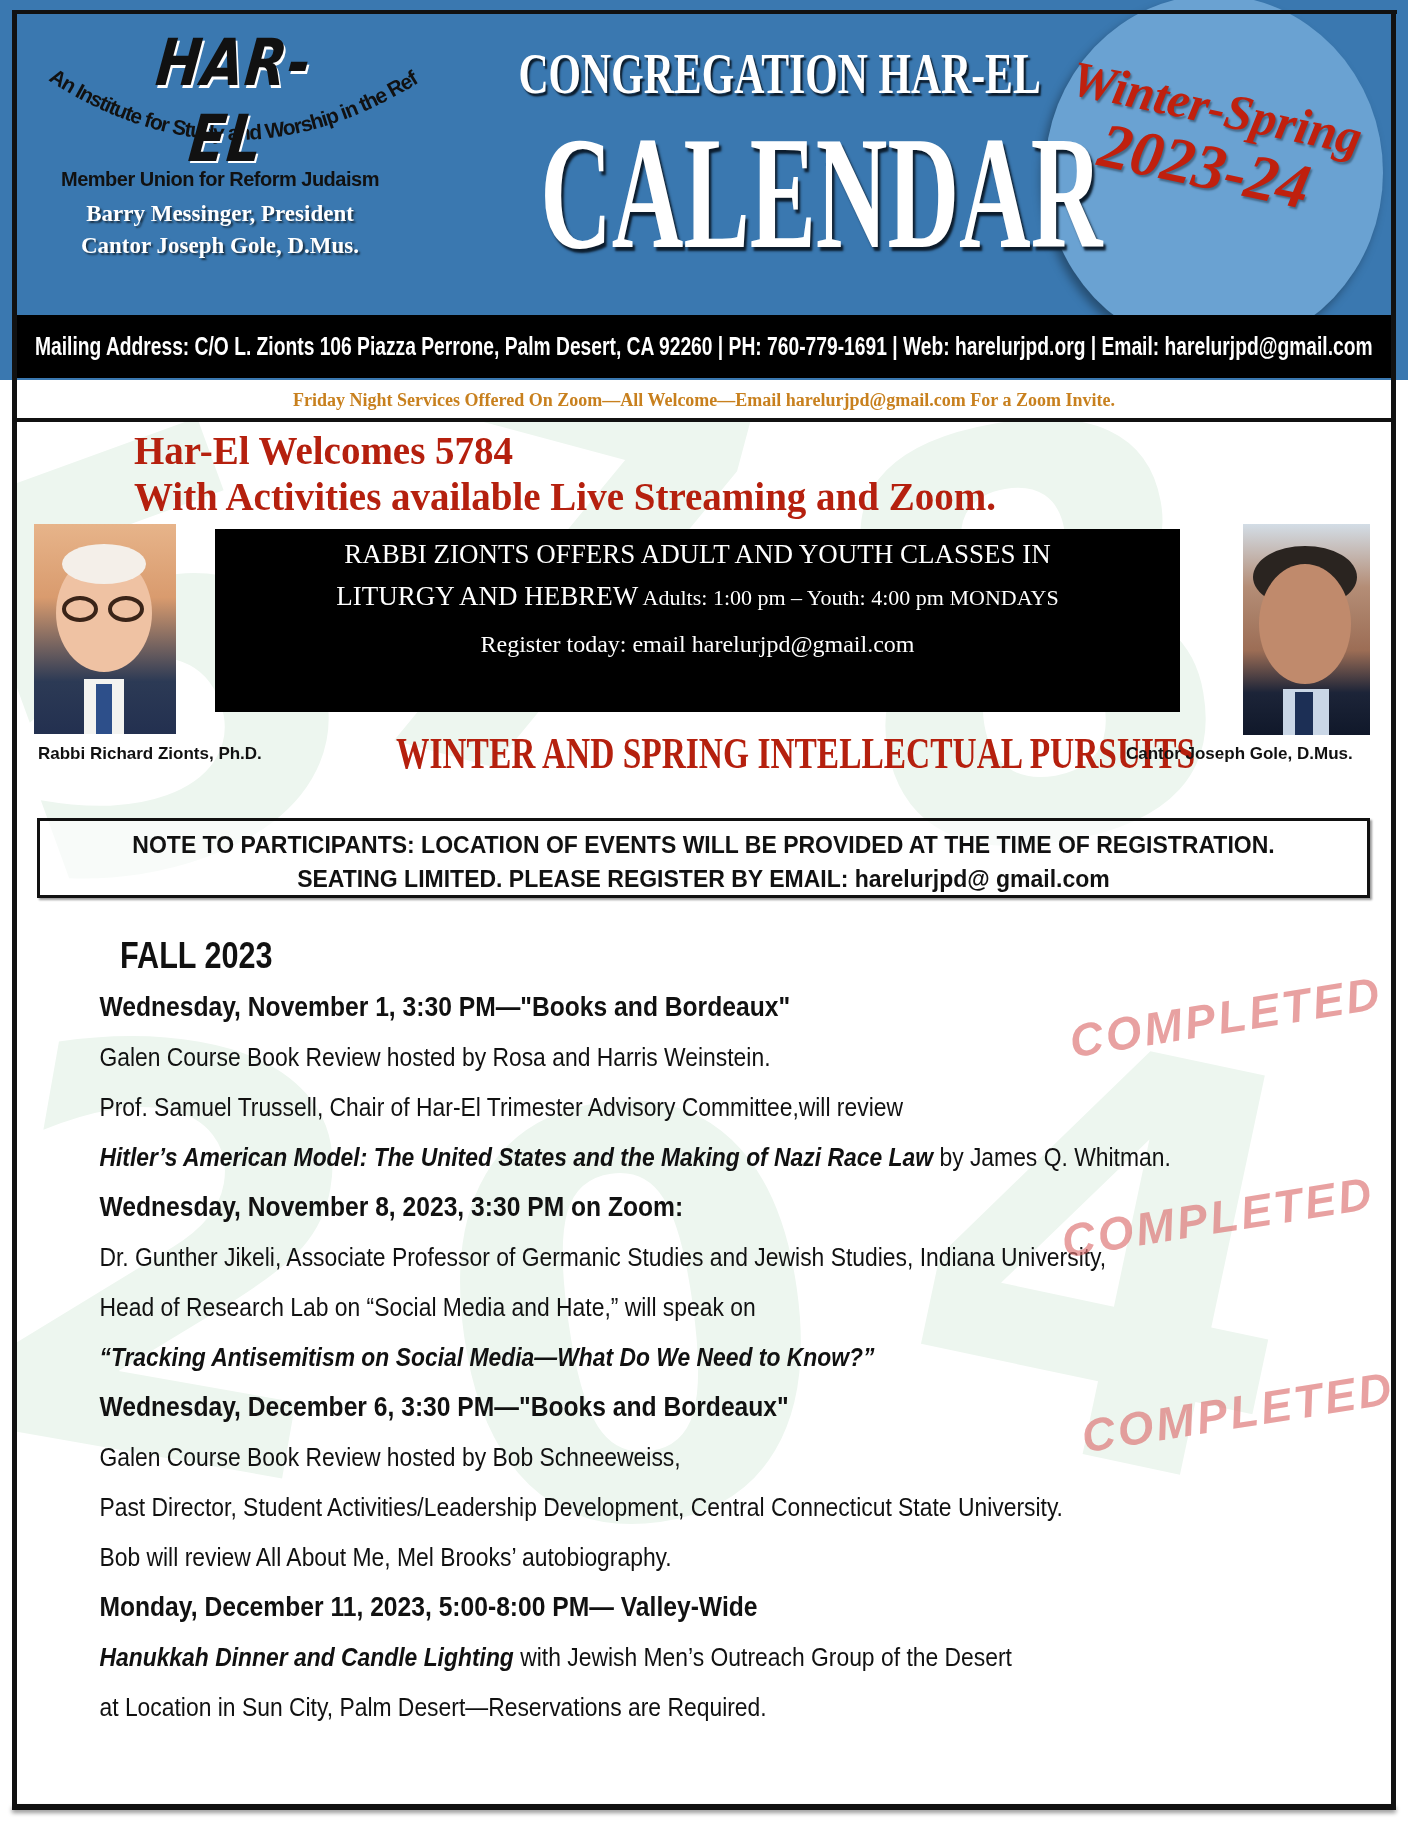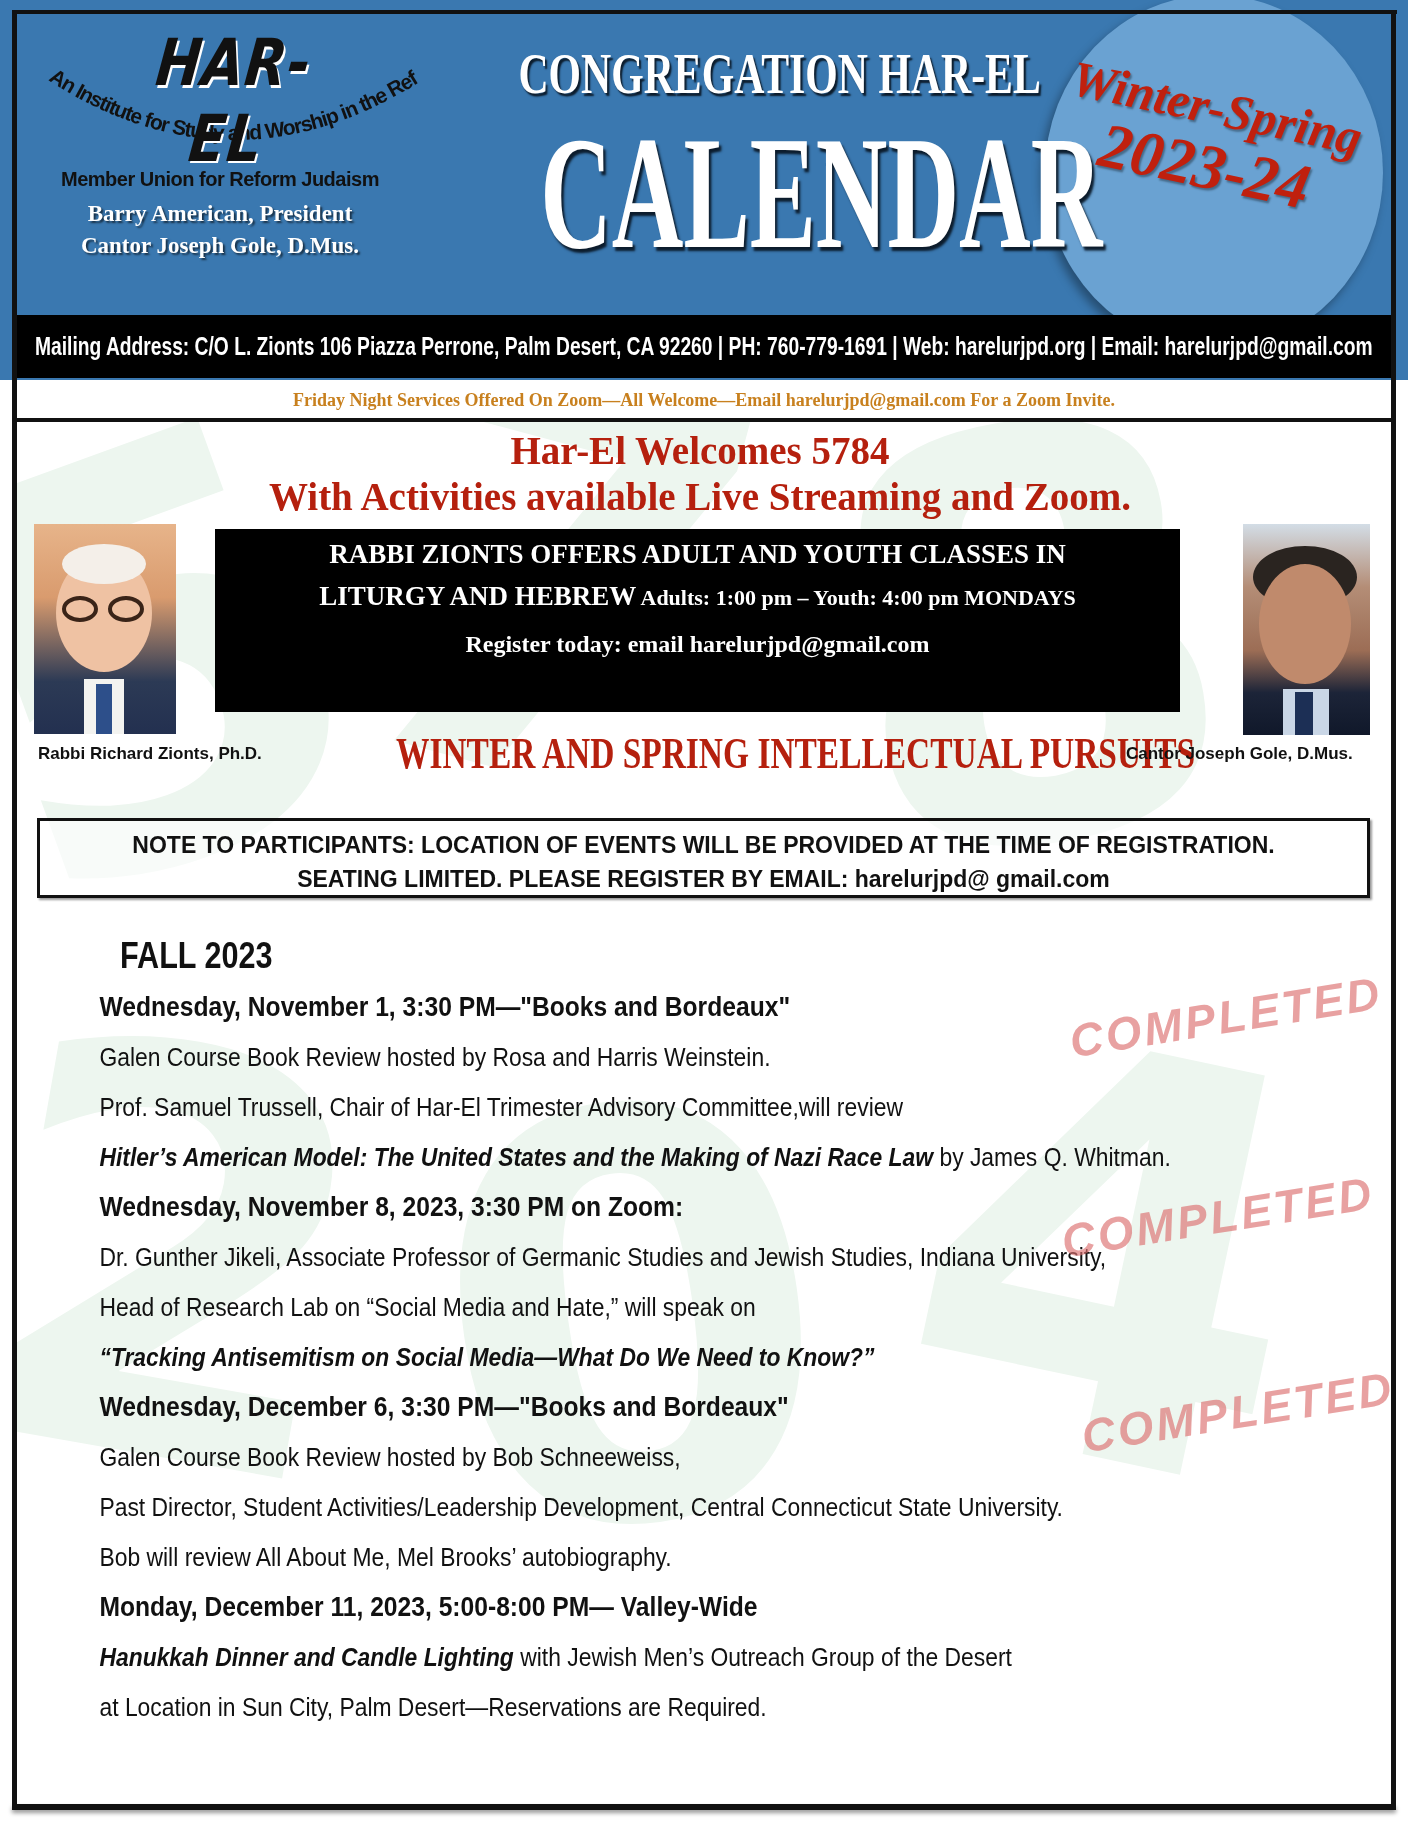--- a/index.html
+++ b/index.html
@@ -42,30 +42,30 @@
   .address-bar span { font-size: 26px; font-weight: bold; transform: scaleX(0.74); white-space: nowrap; display: inline-block; }
 
   .friday { position: absolute; left: 17px; top: 390px; width: 1374px; text-align: center; color: #c8801e;
             font-family: Liberation Serif, serif; font-weight: bold; font-size: 18px; }
   .divider { position: absolute; left: 12px; top: 418px; width: 1384px; height: 4px; background: #111; }
 
   
   .watermark { position: absolute; left: 17px; top: 422px; width: 1374px; height: 1382px; overflow: hidden; }
   .watermark span { position: absolute; font-family: "DejaVu Sans", sans-serif; font-weight: bold; color: #edf6ef; font-size: 560px; line-height: 1; }
 
-  .welcome { position: absolute; left: 150px; top: 428px; width: 1100px; text-align: center; color: #b5200e;
+  .welcome { position: absolute; left: 134px; top: 428px; width: 1100px; color: #b5200e;
              font-family: "Liberation Serif", serif; font-weight: bold; font-size: 39px; line-height: 46px; }
 
   .photo { position: absolute; overflow: hidden; }
   .photo-rabbi { left: 34px; top: 524px; width: 142px; height: 210px; background: linear-gradient(180deg, #e7b48a 0%, #d99b6e 35%, #2c3a55 75%, #233050 100%); }
   .photo-cantor { left: 1243px; top: 524px; width: 127px; height: 211px; background: linear-gradient(180deg, #d3dde6 0%, #b48d76 30%, #9c6d55 60%, #1c2438 80%, #10182a 100%); }
   .face { position: absolute; border-radius: 50%; }
 
   .classbox { position: absolute; left: 215px; top: 529px; width: 965px; height: 183px; background: #000; color: #fff;
-              font-family: "Liberation Serif", serif; font-weight: bold; text-align: center; }
+              font-family: "Liberation Serif", serif; font-weight: normal; text-align: center; }
   .classbox .r1 { position: absolute; top: 10px; left: 0; width: 100%; font-size: 27px; }
   .classbox .r2 { position: absolute; top: 52px; left: 0; width: 100%; font-size: 27px; }
   .classbox .r2 small { font-size: 22px; }
   .classbox .r3 { position: absolute; top: 102px; left: 0; width: 100%; font-size: 24px; }
   .classbox .r4 { position: absolute; top: 140px; left: 0; width: 100%; font-size: 24px; }
 
   .caption { position: absolute; top: 744px; font-size: 17px; font-weight: bold; color: #111; white-space: nowrap; }
   .cap-rabbi { left: 38px; }
   .cap-cantor { left: 1126px; }
   .pursuits { position: absolute; left: 300px; top: 728px; width: 800px; text-align: center; color: #b5200e; font-family: "Liberation Serif", serif;
@@ -95,21 +95,21 @@
 <svg class="logo-arc" viewBox="0 0 410 120">
   <defs>
     <path id="arcpath" d="M 20 30 Q 205 150 395 30"></path>
   </defs>
   <text><textPath href="#arcpath" startOffset="0">An Institute for Study and Worship in the Reform Tradition</textPath></text>
 </svg>
 <div class="logo-main">HAR-EL</div>
 
 <div class="member">Member Union for Reform Judaism</div>
 <div class="officers">
-  <div>Barry American, President</div>
+  <div>Barry Messinger, President</div>
   <div>Cantor Joseph Gole, D.Mus.</div>
 </div>
 
 <div class="title-1">CONGREGATION HAR-EL</div>
 <div class="title-2">CALENDAR</div>
 
 <div class="season">
   <div class="l1">Winter-Spring</div>
   <div class="l2">2023-24</div>
 </div>

